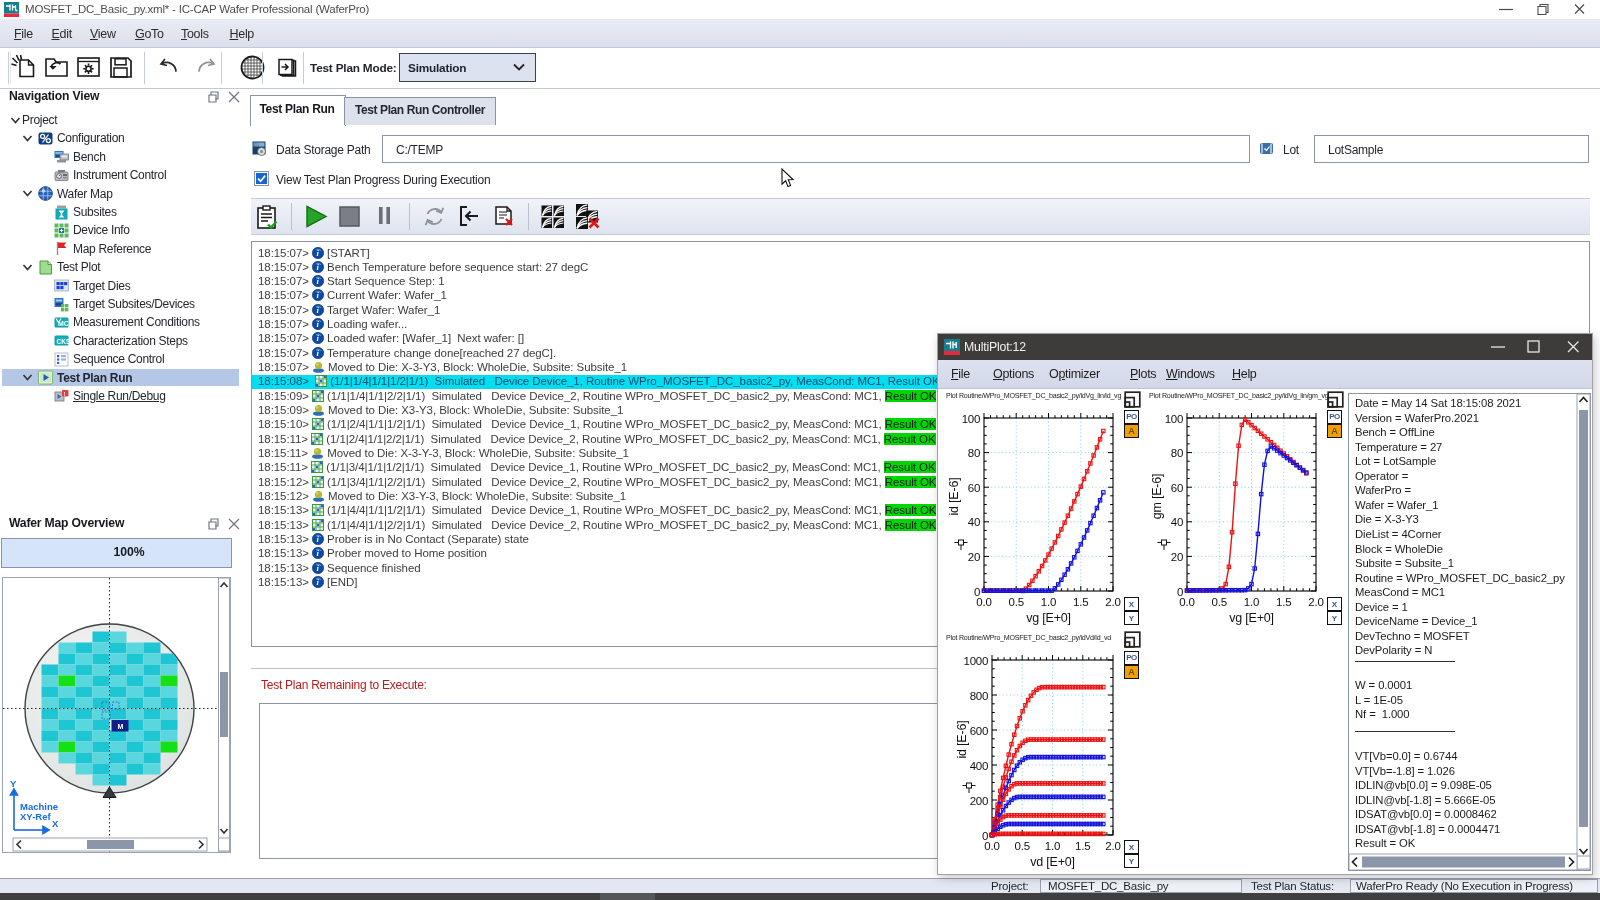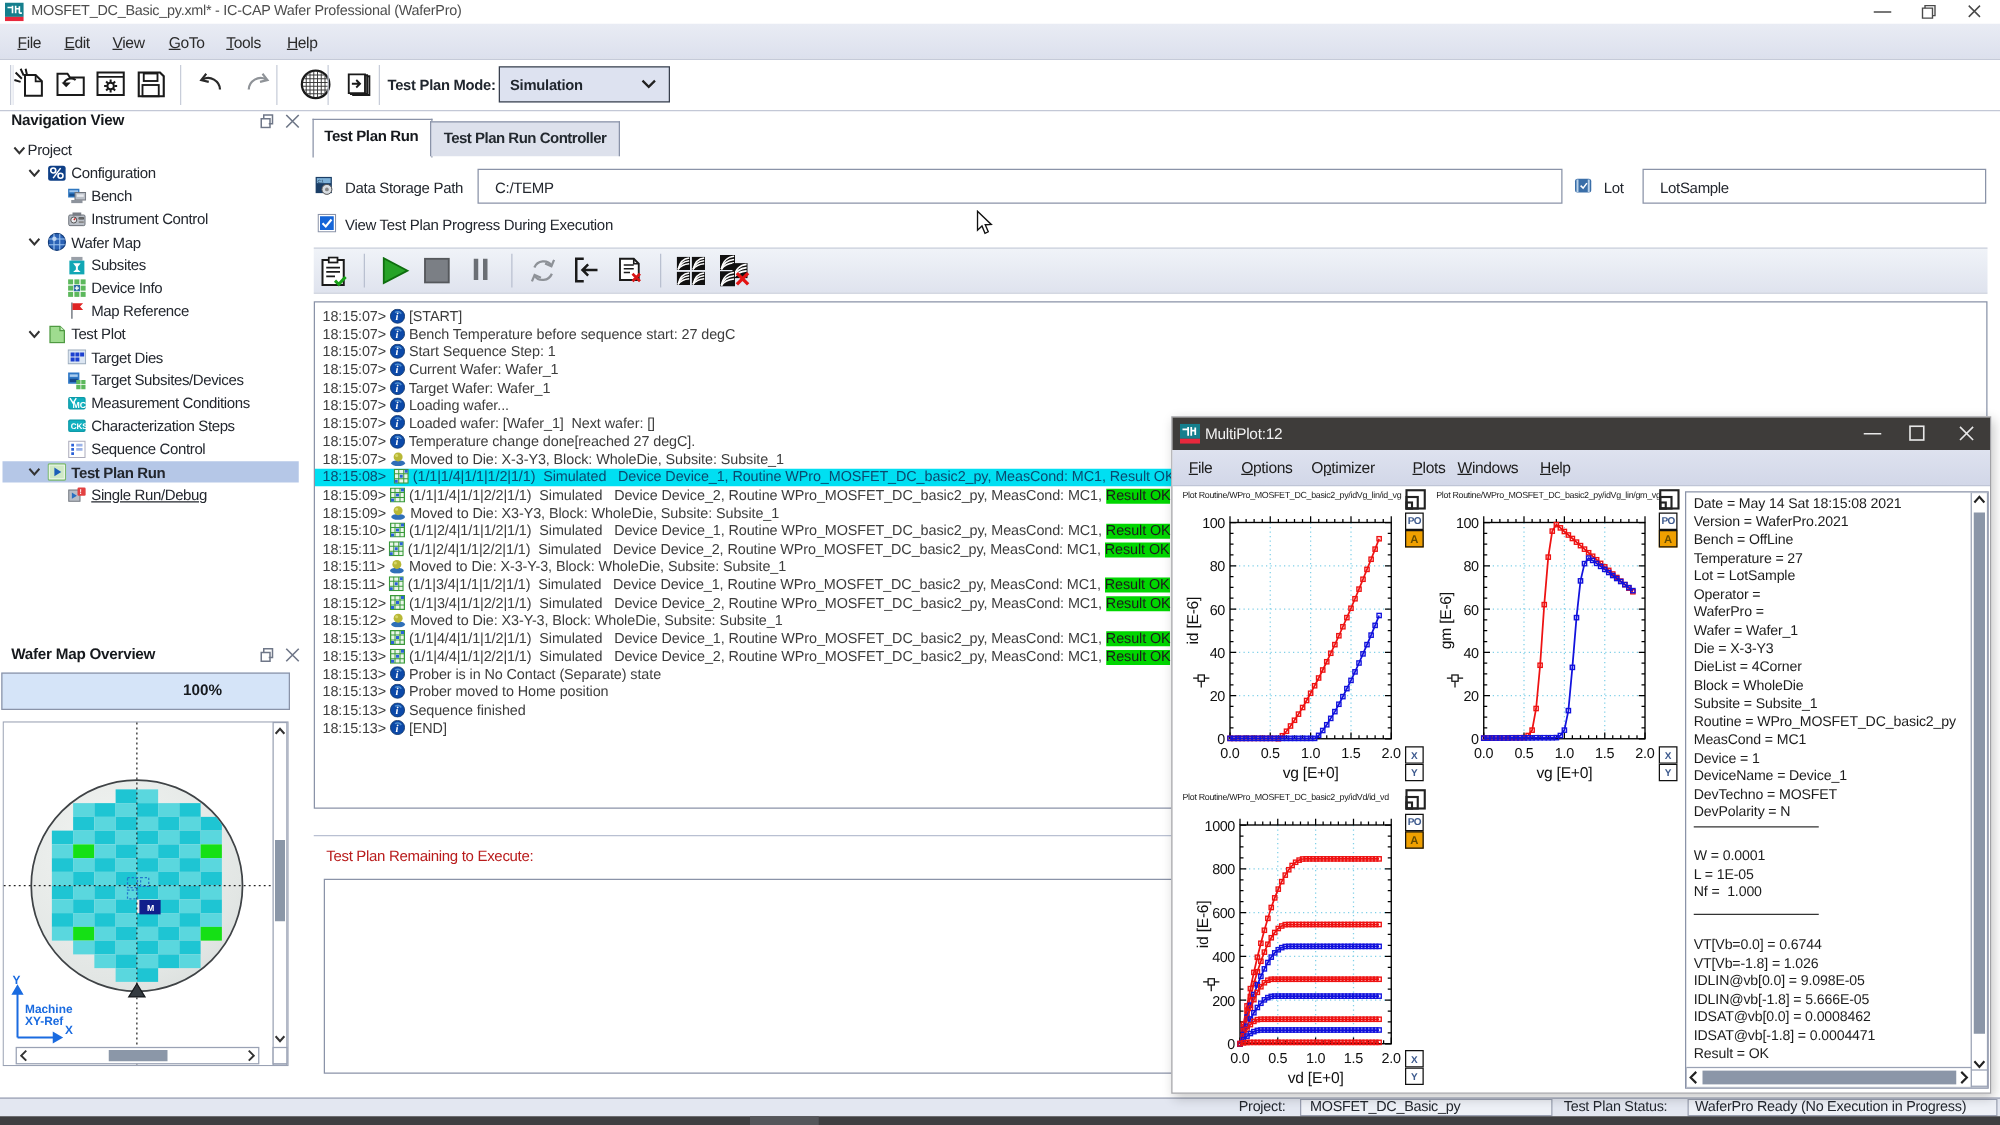--- a/index.html
+++ b/index.html
@@ -264,21 +264,21 @@
       <text x="9.5" y="6.5" font-family="Liberation Sans" font-size="5.5" font-weight="bold" fill="#fff">!</text>
     </svg>
   </div>
 <div class="a" style="left:73px;top:389px;font-size:12px;letter-spacing:-0.3px;color:#23272e;font-weight:normal;text-decoration:underline;">Single Run/Debug</div>
 <div class="a" style="left:9px;top:516px;font-size:12.2px;letter-spacing:-0.2px;font-weight:bold;color:#16191d;">Wafer Map Overview</div>
 <svg class="a" style="left:208px;top:518px" width="32" height="12" viewBox="0 0 32 12">
 <path d="M1 4 h7 v7 h-7 z M3 4 v-3 h7 v7 h-3" fill="none" stroke="#6f7788" stroke-width="1.2"></path>
 <path d="M21 1 l10 10 M31 1 l-10 10" stroke="#6f7788" stroke-width="1.3"></path>
 </svg>
 <div class="a" style="left:1px;top:538px;width:229px;height:28px;background:#d5e4f8;border:1px solid #8a93a8;"></div>
-<div class="a" style="left:1px;top:545px;width:256px;height:16px;text-align:center;font-size:12.2px;font-weight:bold;color:#16191d;margin-left:33px;">100%</div>
+<div class="a" style="left:1px;top:545px;width:256px;height:16px;text-align:center;font-size:12.2px;font-weight:bold;color:#16191d;">100%</div>
 <svg class="a" style="left:2px;top:577px" width="229" height="276" viewBox="0 0 229 276">
     <rect x="0.5" y="0.5" width="228" height="275" fill="#fff" stroke="#9aa2b4"></rect>
     <defs>
       <radialGradient id="wgrad" cx="0.38" cy="0.32" r="0.9">
         <stop offset="0" stop-color="#f2f4f2"></stop>
         <stop offset="0.7" stop-color="#e2e6e4"></stop>
         <stop offset="1" stop-color="#d4d9d8"></stop>
       </radialGradient>
     </defs>
     <circle cx="107.5" cy="131.5" r="84.5" fill="url(#wgrad)" stroke="#3f4346" stroke-width="1.4"></circle>

